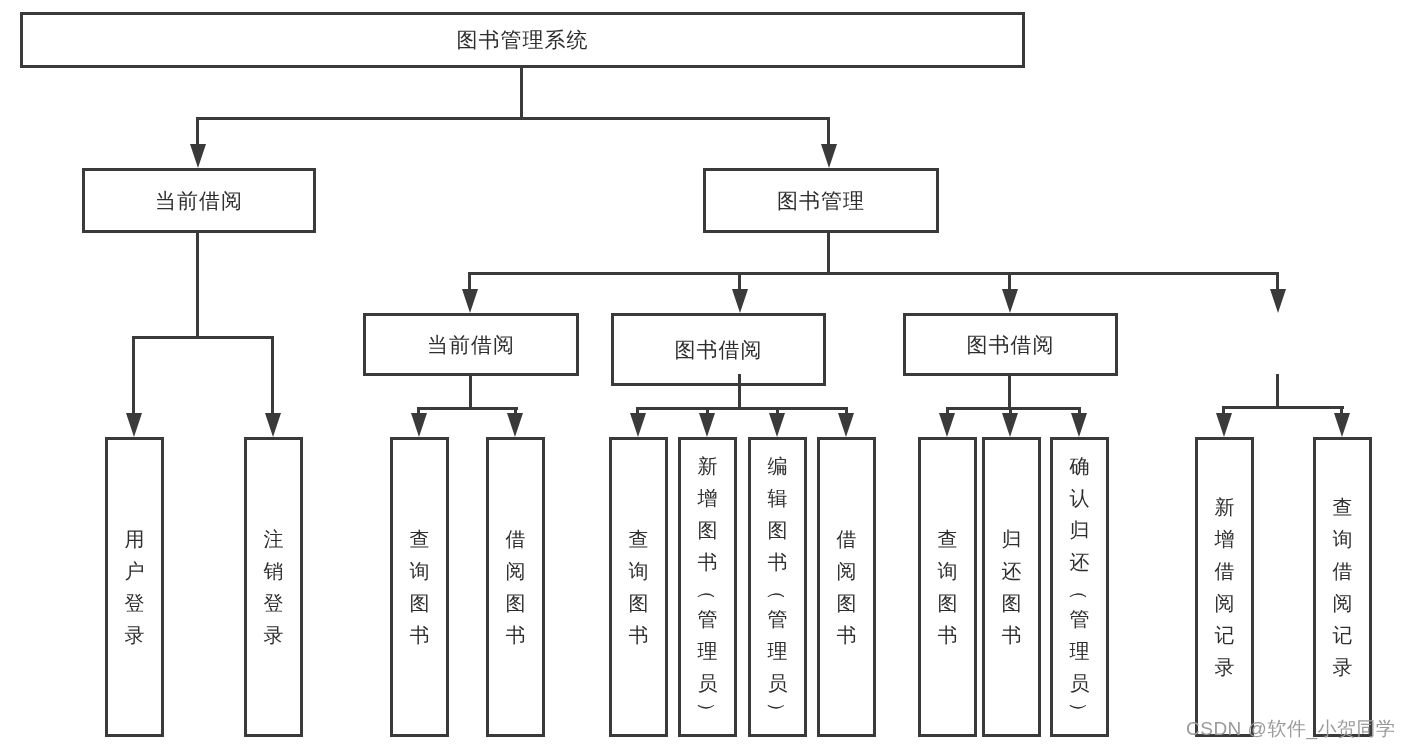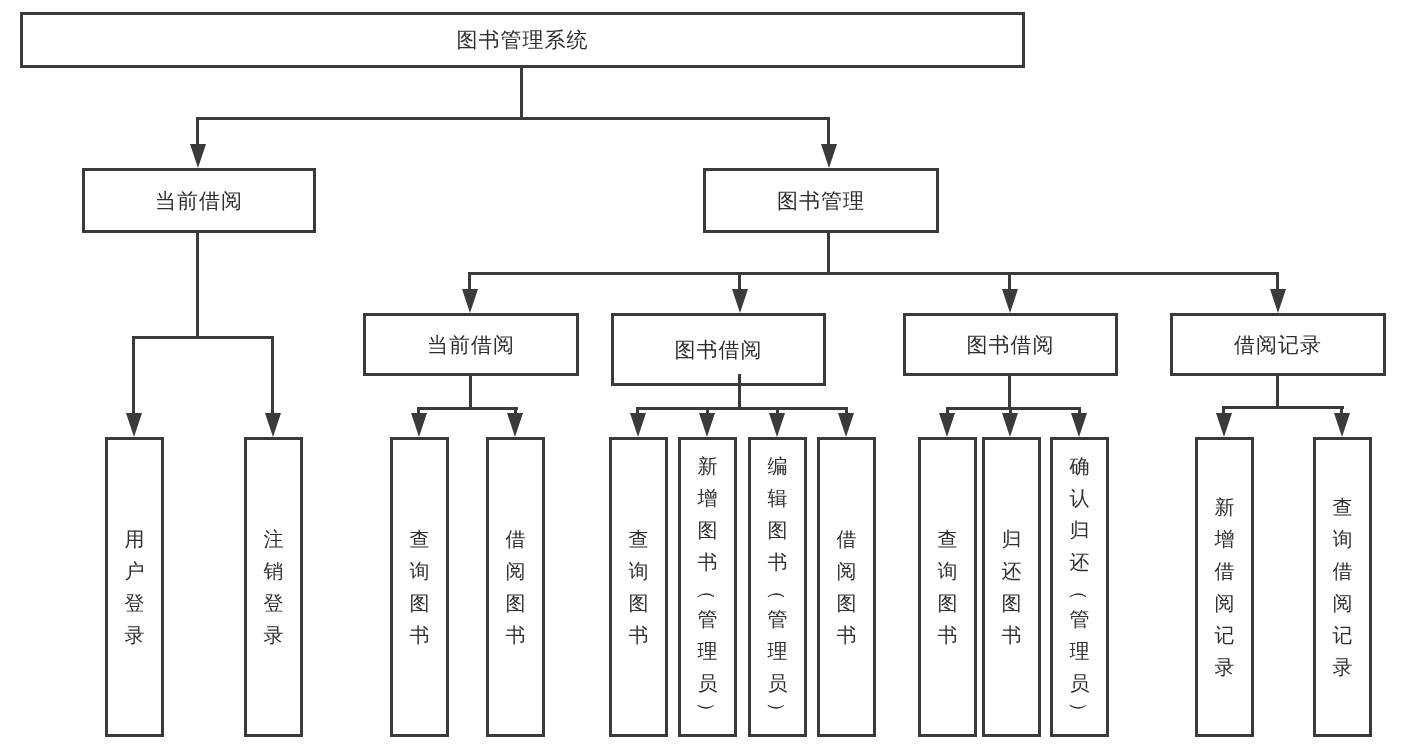--- a/index.html
+++ b/index.html
@@ -57,23 +57,20 @@
 
   <div class="box" style="left:363px; top:313px; width:216px; height:63px">
     <span class="hlabel">当前借阅</span>
   </div>
   <div class="box" style="left:611px; top:313px; width:215px; height:73px">
     <span class="hlabel">图书借阅</span>
   </div>
   <div class="box" style="left:903px; top:313px; width:215px; height:63px">
     <span class="hlabel">图书借阅</span>
   </div>
-  <div class="box" style="left:1170px; top:313px; width:216px; height:63px">
-    <span class="hlabel">借阅记录</span>
-  </div>
 
   <div class="box leaf" style="left:105px">
     <div class="vtext">
         <span>用</span>
         <span>户</span>
         <span>登</span>
         <span>录</span>
       </div>
   </div>
   <div class="box leaf" style="left:244px">
@@ -248,14 +245,15 @@
   <div class="arw" style="left:1002px; top:413px"></div>
   <div class="arw" style="left:1071px; top:413px"></div>
 
   <div class="ln" style="left:1276px; top:374px; width:3px; height:34px"></div>
   <div class="ln" style="left:1222px; top:406px; width:122px; height:3px"></div>
   <div class="ln" style="left:1222px; top:406px; width:3px; height:10px"></div>
   <div class="ln" style="left:1340px; top:406px; width:3px; height:10px"></div>
   <div class="arw" style="left:1216px; top:413px"></div>
   <div class="arw" style="left:1334px; top:413px"></div>
 
+  <div class="watermark">CSDN @软件_小贺同学</div>
 
 </div>
 
 </body></html>

